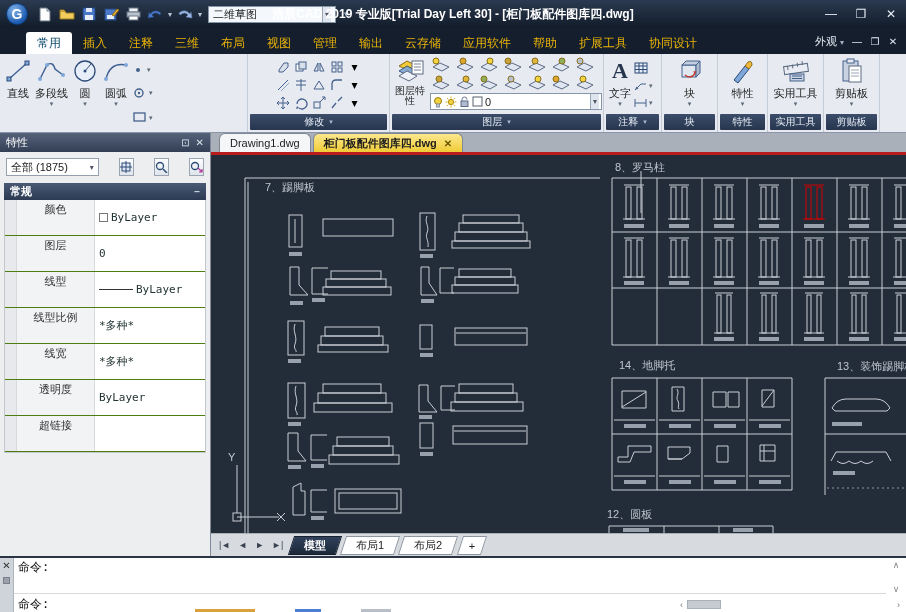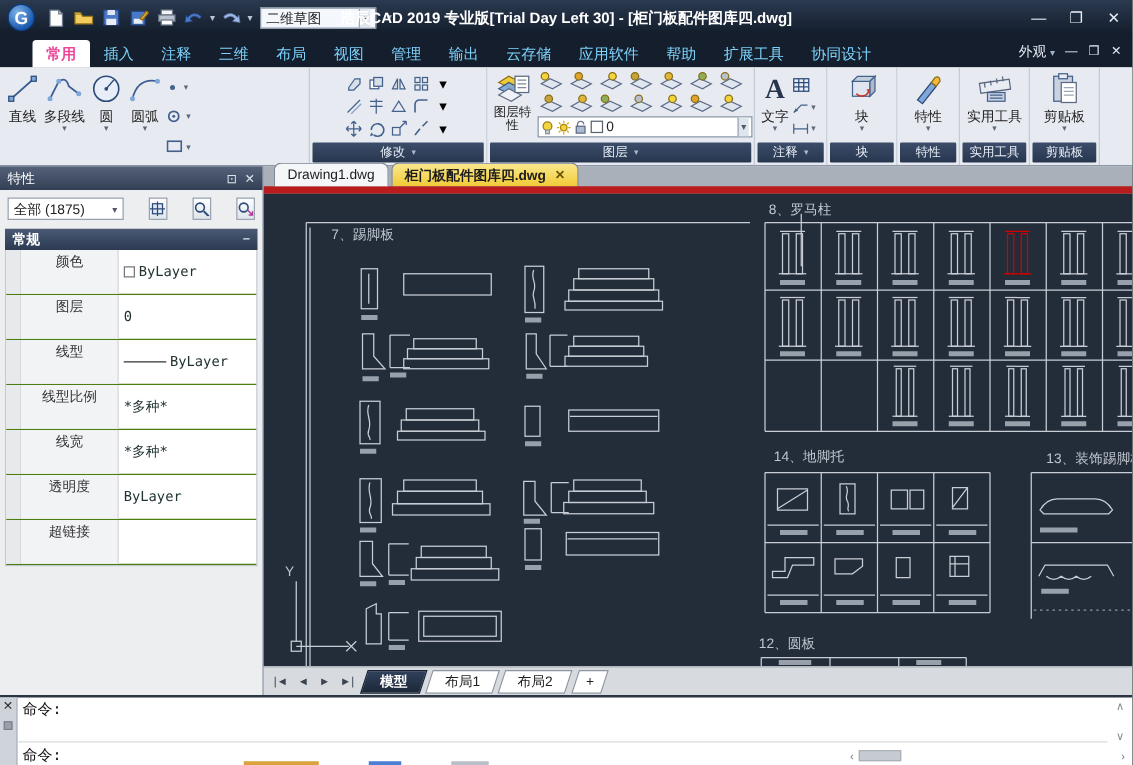--- a/index.html
+++ b/index.html
@@ -9,33 +9,33 @@
 
   
   .titlebar { position:absolute; left:0; top:0; width:906px; height:28px;
     background:linear-gradient(#2b3a50,#121c2a); display:flex; align-items:center; color:#fff; }
   .logo { width:30px; height:26px; margin-left:2px; display:flex; align-items:center; justify-content:center; }
   .logo-circle { width:22px; height:22px; border-radius:50%; background:radial-gradient(circle at 35% 30%,#7fb2e8,#1d5bb0 70%);
     color:#fff; font-weight:bold; font-size:14px; display:flex; align-items:center; justify-content:center; border:1px solid #0c3a78; }
   .qat { display:flex; align-items:center; gap:4px; margin-left:4px; }
   .qat .qbtn { width:18px; height:18px; display:flex; align-items:center; justify-content:center; }
   .qat .dd { color:#b9c6d8; font-size:8px; }
-  .workspace { margin-left:6px; width:93px; height:17px; background:#f4f7fb; border:1px solid #8795a8;
+  .workspace { margin-left:6px; width:128px; height:17px; background:#f4f7fb; border:1px solid #8795a8;
     color:#222; font-size:11px; display:flex; align-items:center; padding:0 4px; justify-content:space-between; }
   .workspace .arrow { font-size:8px; color:#556; background:#dfe5ee; border-left:1px solid #9aa5b5; height:100%; display:flex; align-items:center; padding:0 2px; }
   .tb-more { color:#aab8ca; margin-left:8px; font-size:9px; }
   .tb-title { position:absolute; left:0; right:0; text-align:center; font-size:12px; font-weight:bold; color:#fff; pointer-events:none; }
   .wincontrols { margin-left:auto; display:flex; }
   .wbtn { width:30px; height:24px; display:flex; align-items:center; justify-content:center; color:#e8eef6; font-size:12px; }
 
   
   .tabrow { position:absolute; left:0; top:28px; width:906px; height:26px; background:#141e2c;
     display:flex; align-items:flex-end; padding-left:26px; }
-  .rtab { padding:4px 11px; color:#7dd3fc; font-size:12px; height:22px; display:flex; align-items:center; }
-  .rtab.active { background:#ffffff; color:#ec4899; border-radius:3px 3px 0 0; font-weight:bold; }
+  .rtab { padding:4px 11px; color:#eab308; font-size:12px; height:22px; display:flex; align-items:center; }
+  .rtab.active { background:#ffffff; color:#0c4a6e; border-radius:3px 3px 0 0; font-weight:normal; }
   .tab-right { margin-left:auto; display:flex; align-items:center; height:100%; padding-right:4px; }
   .appearance { color:#e4ebf4; font-size:11px; margin-right:4px; }
   .appearance .dd { font-size:8px; color:#9fb0c4; }
   .dbtn { width:18px; height:18px; color:#dfe7f1; font-size:10px; display:flex; align-items:center; justify-content:center; }
 
   
   .ribbon { position:absolute; left:0; top:54px; width:906px; height:79px; background:#e7ebf1;
     border-bottom:1px solid #8b97a8; display:flex; }
   .panel { height:100%; border-right:1px solid #c3cbd6; display:flex; flex-direction:column; background:#e7ebf1; }
   .panel-body { flex:1; display:flex; align-items:stretch; padding:2px 3px 0 3px; }
@@ -75,21 +75,21 @@
   .pal-table { margin:0 4px; background:#fff; border:1px solid #c3c8cf; border-top:none; }
   .prow { display:flex; height:36px; border-bottom:1px solid #4d7c0f;text-align:center; }
   .prow .gut { width:12px; background:#e7e9ec; border-right:1px solid #d6d9dd; }
   .prow .plabel { width:78px; padding:2px 4px; font-size:11px; color:#333; border-right:1px solid #d6d9dd; background:#f2f3f5; white-space:nowrap; overflow:hidden; }
   .prow .pval { flex:1; padding:2px 4px; font-size:11px; color:#233; font-family:"DejaVu Sans Mono", monospace; display:flex; align-items:center; gap:3px; white-space:nowrap; overflow:hidden; }
   .swatch { width:9px; height:9px; border:1px solid #777; background:#fff; }
   .ltline { width:34px; height:1px; background:#333; }
 
   
   .docbar { position:absolute; left:211px; top:133px; width:695px; height:22px; background:#a9b0ba;
-    display:flex; align-items:flex-end; padding-left:8px; border-bottom:6px solid #b91c1c; }
+    display:flex; align-items:flex-end; padding-left:8px; border-bottom:3px solid #b91c1c; }
   .dtab { height:19px; display:flex; align-items:center; padding:0 10px; font-size:11px; color:#1c1c1c;
     border:1px solid #7e8794; border-bottom:none; border-radius:6px 6px 0 0; background:#f5f6f8; margin-right:2px; }
   .dtab.active { background:linear-gradient(#fbe88e,#f0cb37); font-weight:bold; }
   .dtab .close { margin-left:7px; color:#6b5500; font-size:10px; }
 
   
   .canvas { position:absolute; left:211px; top:155px; width:695px; height:378px; background:#232c39; overflow:hidden; }
   svg { overflow:hidden; display:block; }
   .cad-label { font-family:"Liberation Sans", sans-serif; font-size:11px; fill:#bfc6cf; }
 

